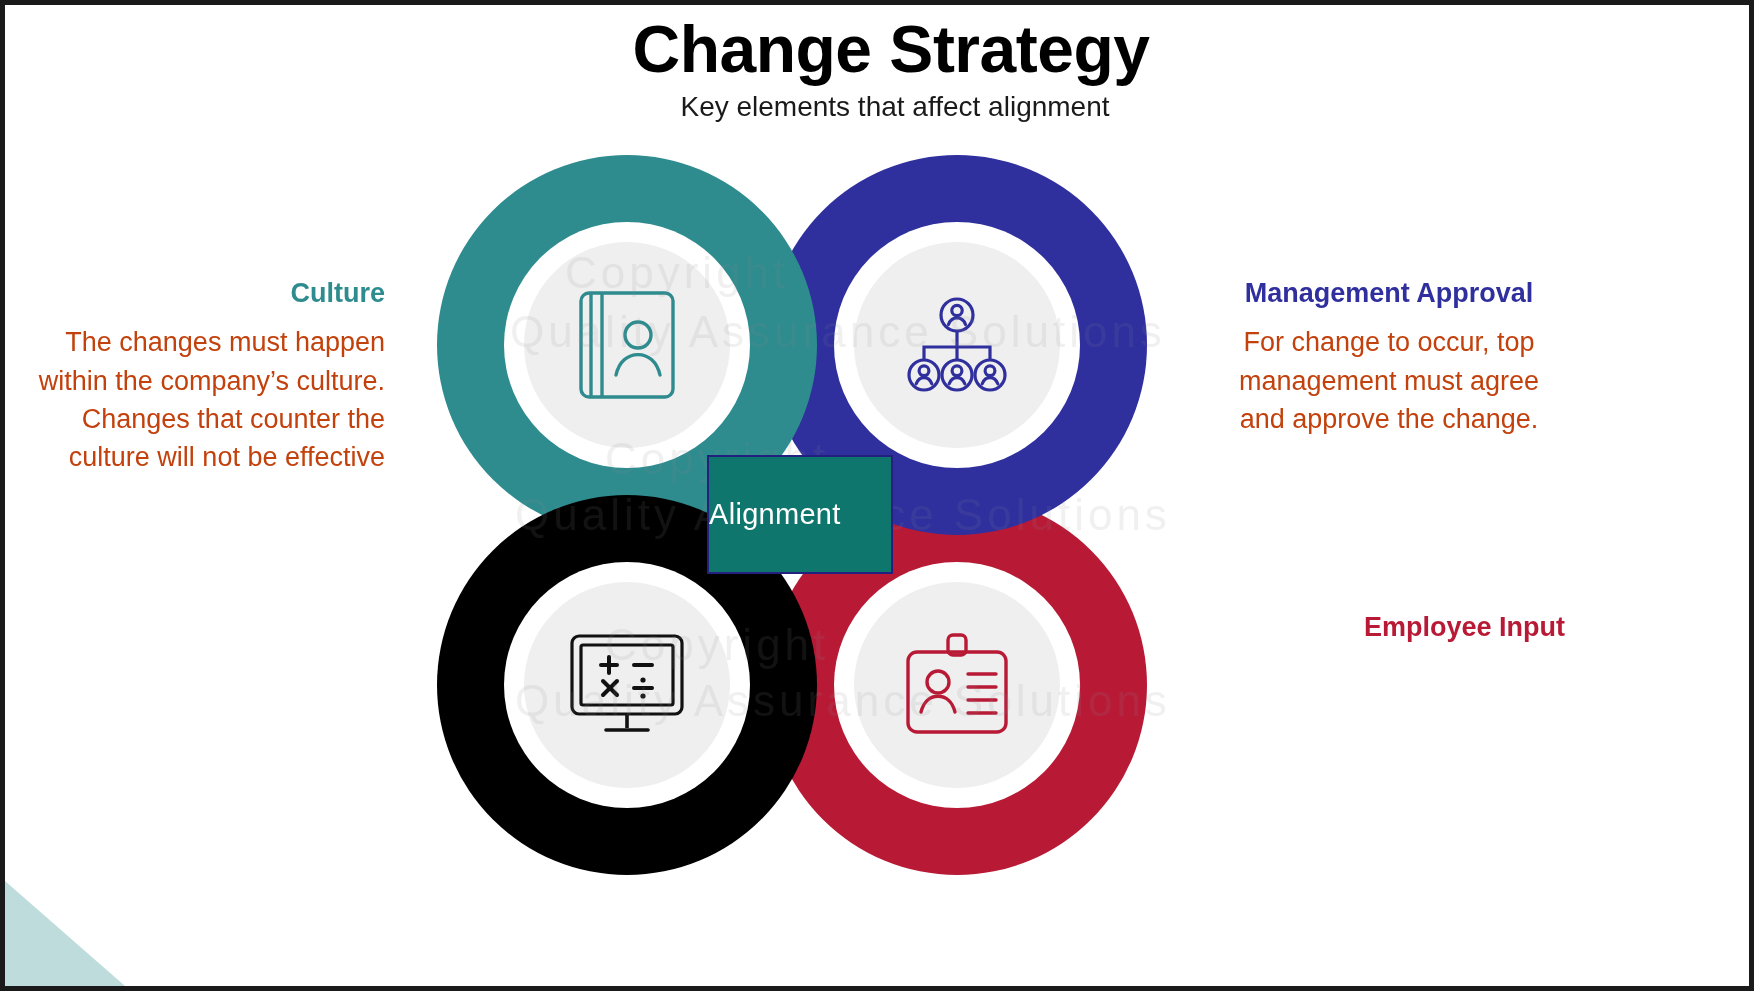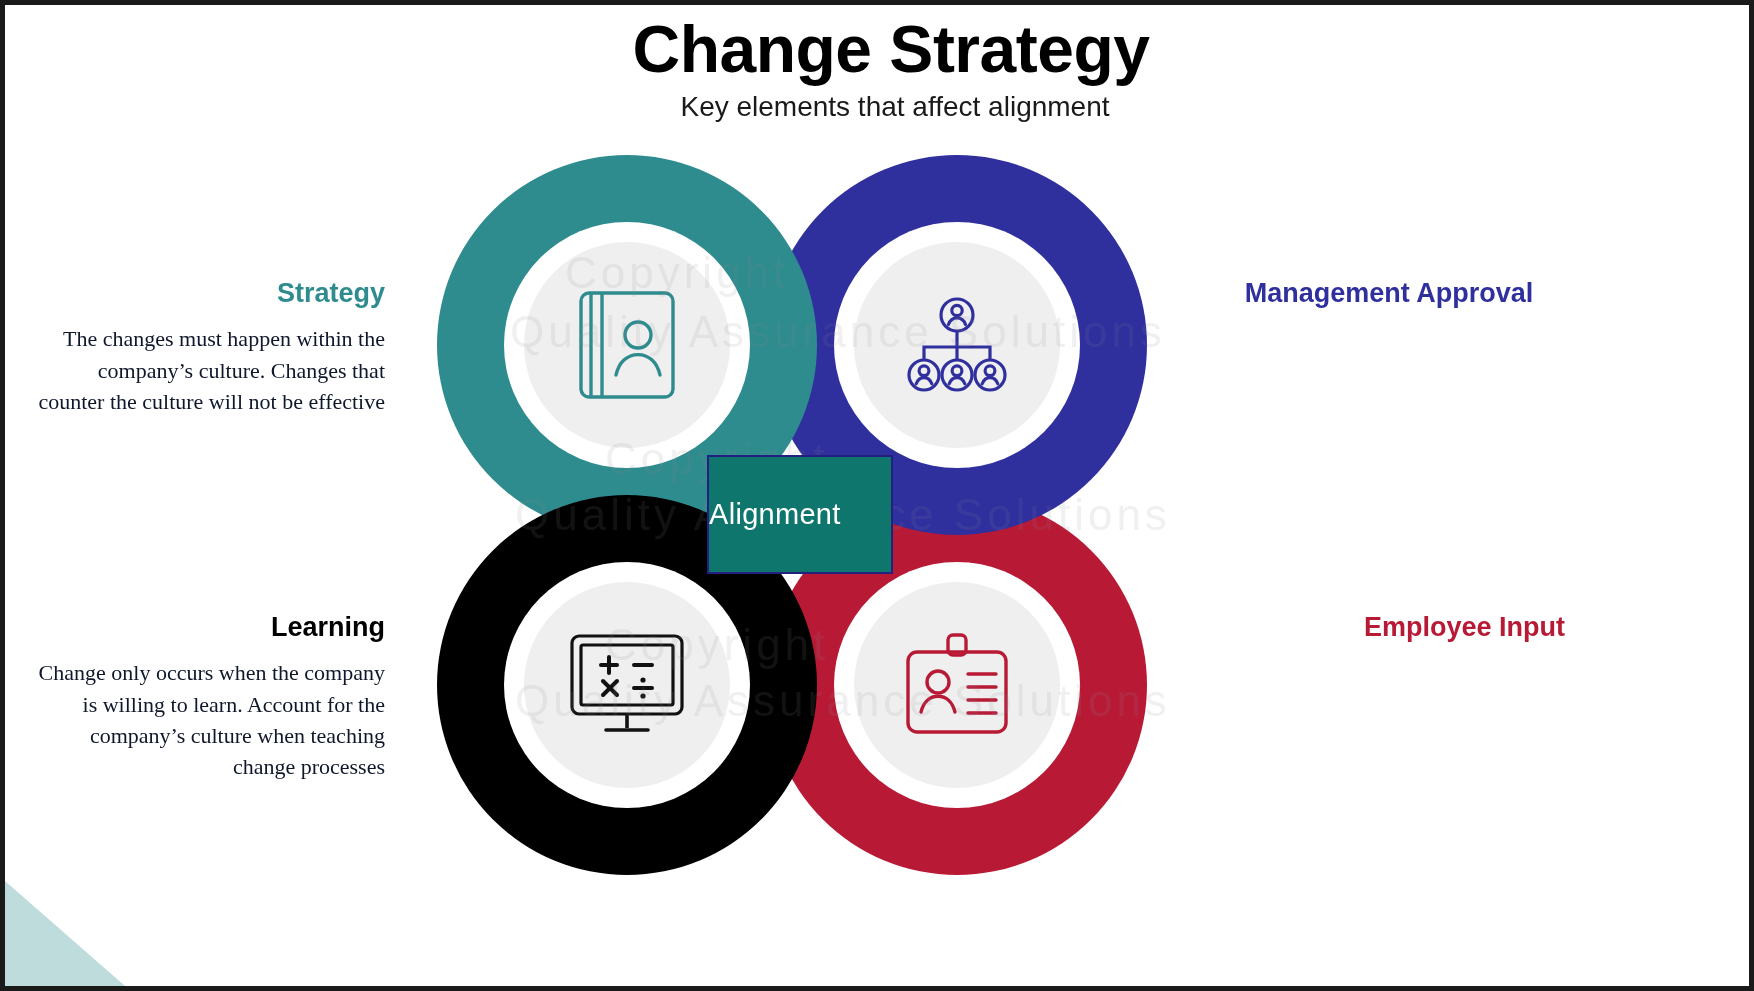--- a/index.html
+++ b/index.html
@@ -130,25 +130,24 @@
   }
   
   .block { position: absolute; z-index: 8; }
   .block h3 {
     font-size: 27px;
     font-weight: 700;
     line-height: 1.2;
     margin-bottom: 14px;
   }
   .block p {
-    font-size: 22px;
-    font-weight: 400;
-    color: #0f172a;
+    font-size: 27px;
+    font-weight: 400;
+    color: #c2410c;
     line-height: 1.42;
-    font-family: Liberation Serif, serif;
   }
   .b-left  { text-align: right; width: 352px; left: 28px; }
   .b-right { text-align: left;  width: 352px; left: 1208px; }
   .b-culture    { top: 272px; }
   .b-learning   { top: 606px; }
   .b-mgmt       { top: 272px; text-align: center; }
   .b-employee   { top: 606px; }
   .c-teal   { color: #2e8b8e; }
   .c-blue   { color: #2f2f9e; }
   .c-black  { color: #000000; }
@@ -264,30 +263,27 @@
   <div class="watermark">
     <div class="wm-line wm-1">Copyright</div>
     <div class="wm-line wm-2">Quality Assurance Solutions</div>
     <div class="wm-line wm-3">Copyright</div>
     <div class="wm-line wm-4">Quality Assurance Solutions</div>
     <div class="wm-line wm-5">Copyright</div>
     <div class="wm-line wm-6">Quality Assurance Solutions</div>
   </div>
 
   <div class="block b-left b-culture">
-    <h3 class="c-teal">Strategy</h3>
+    <h3 class="c-teal">Culture</h3>
     <p>The changes must happen within the company’s culture. Changes that counter the culture will not be effective</p>
   </div>
 
   <div class="block b-right b-mgmt">
     <h3 class="c-blue">Management Approval</h3>
-  </div>
-
-  <div class="block b-left b-learning">
-    <h3 class="c-black">Learning</h3>
-    <p>Change only occurs when the company is willing to learn. Account for the company’s culture when teaching change processes</p>
-  </div>
+    <p>For change to occur, top management must agree and approve the change.</p>
+  </div>
+
 
   <div class="block b-right b-employee">
     <h3 class="c-red">Employee Input</h3>
   </div>
 
 </div>
 
 </body></html>

